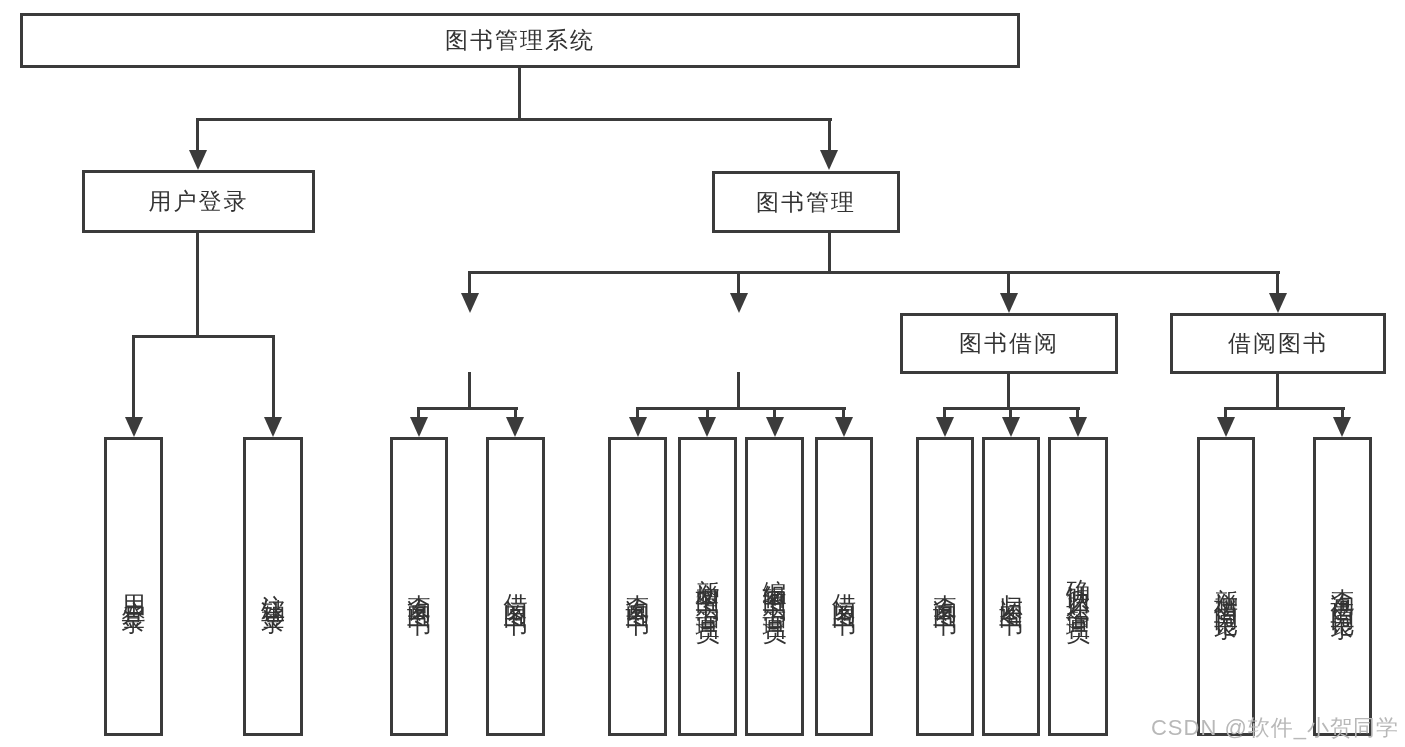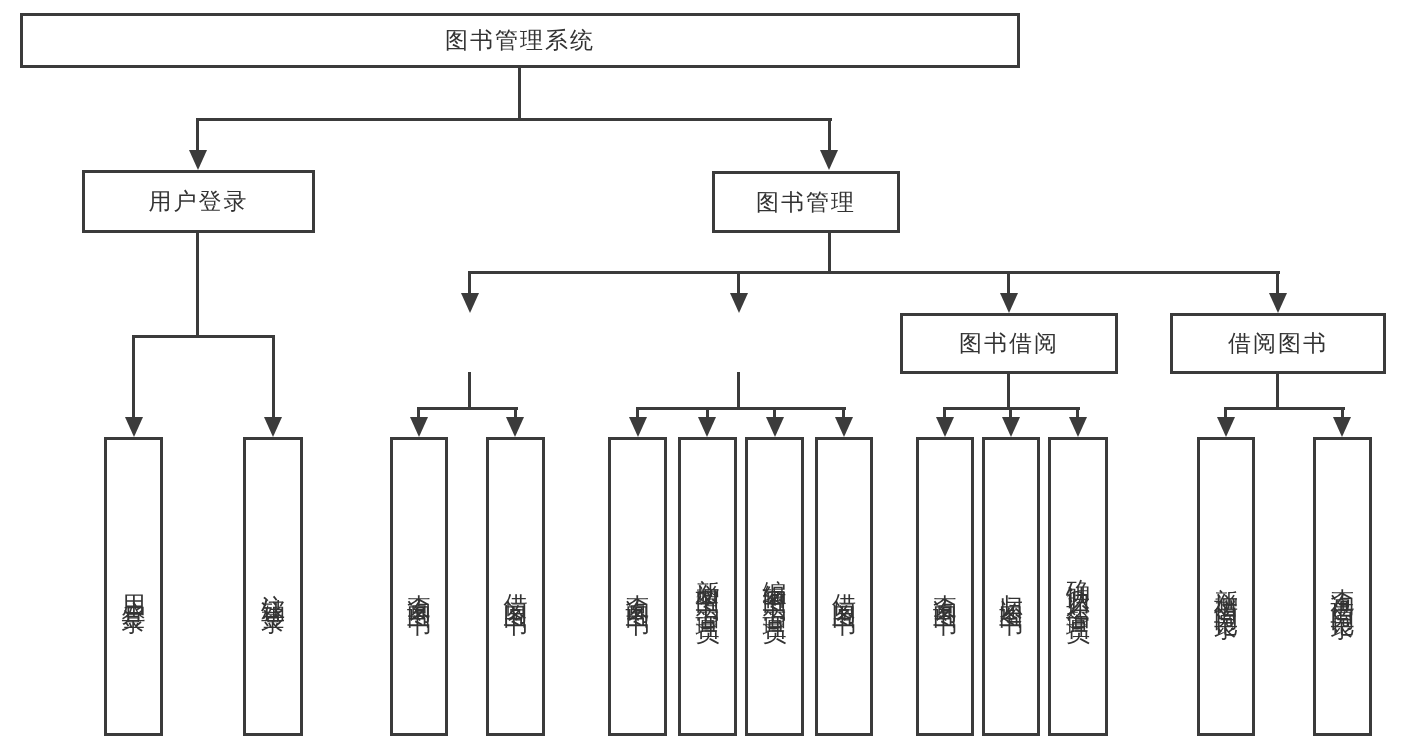--- a/index.html
+++ b/index.html
@@ -151,13 +151,14 @@
     <span class="vtext">确认归还（管理员）</span>
   </div>
 
   <div class="box vbox" style="left:1197px;top:437px;width:58px;height:299px;">
     <span class="vtext">新增借阅记录</span>
   </div>
   <div class="box vbox" style="left:1313px;top:437px;width:59px;height:299px;">
     <span class="vtext">查询借阅记录</span>
   </div>
 
+  <div class="watermark">CSDN @软件_小贺同学</div>
 </div>
 
 </body></html>

